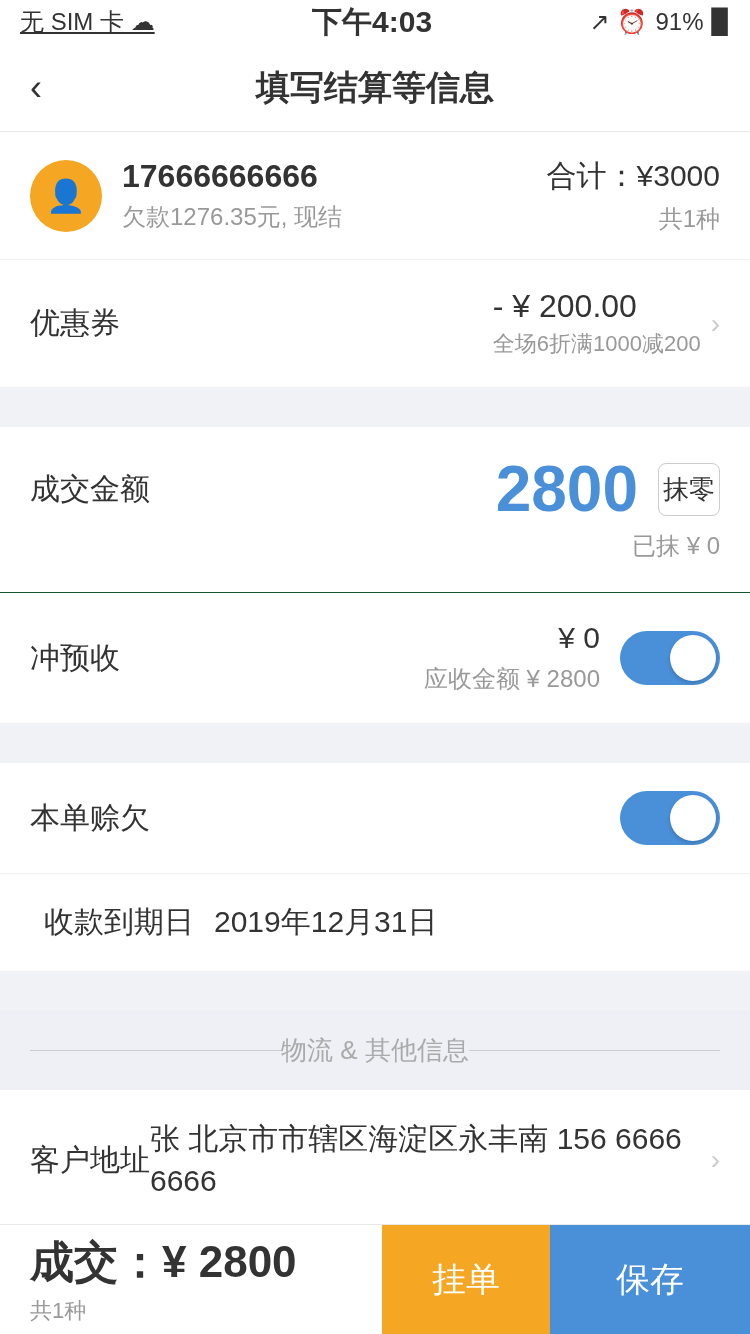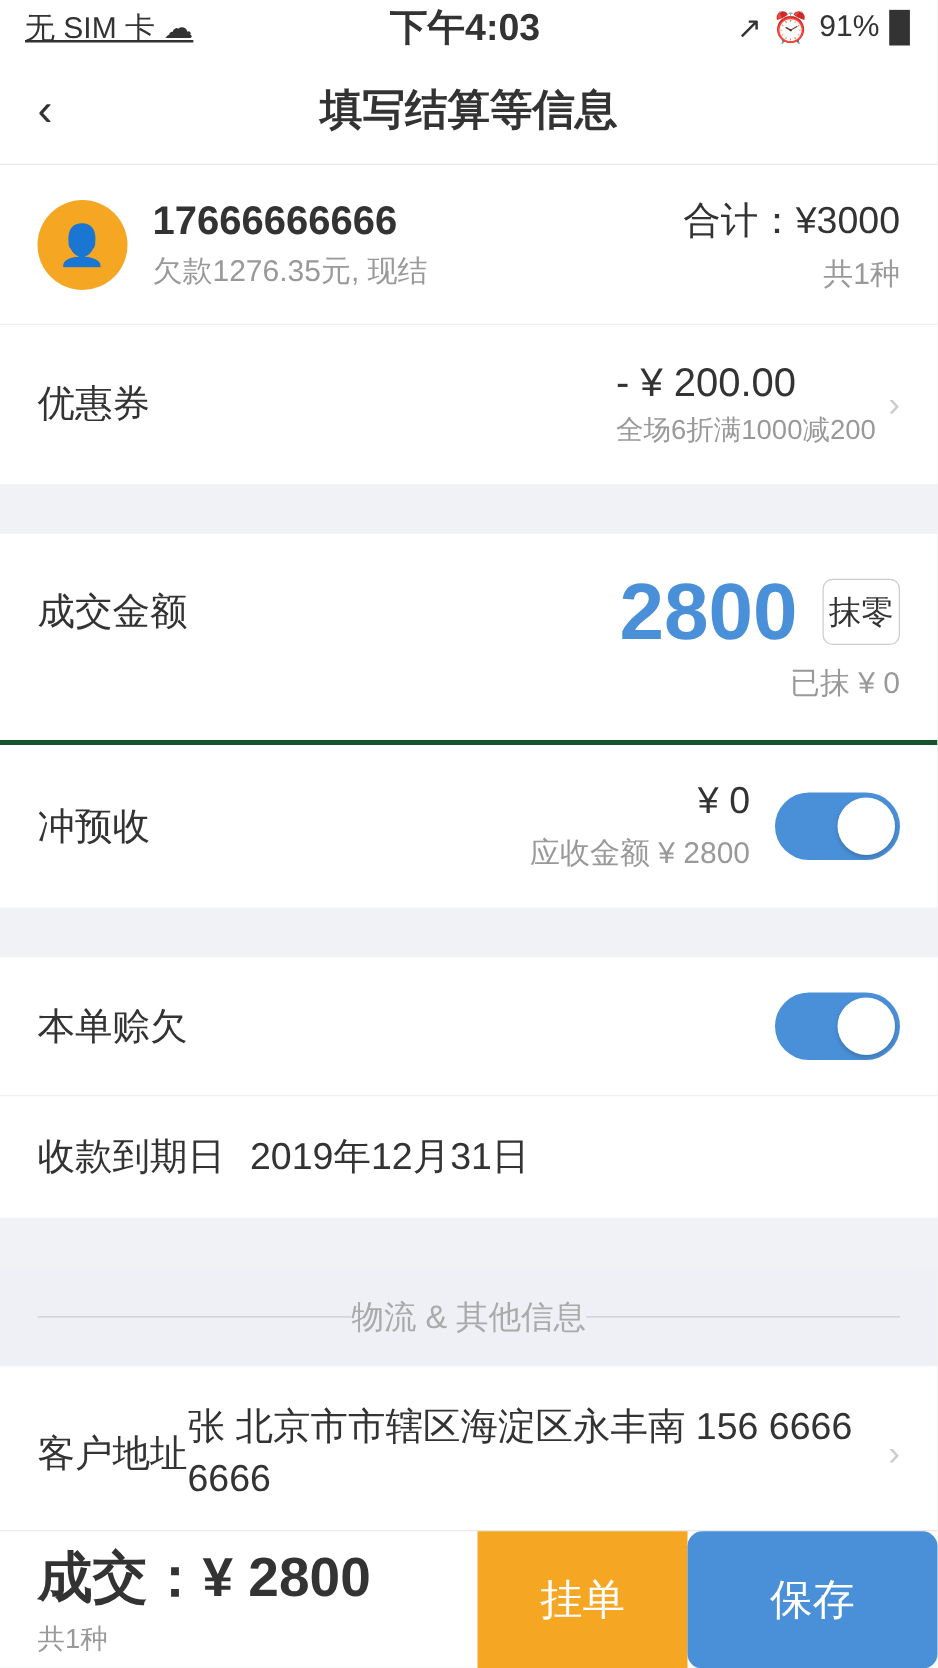--- a/index.html
+++ b/index.html
@@ -175,21 +175,21 @@
       padding: 28px 30px;
       display: flex;
       align-items: center;
       justify-content: space-between;
     }
     .bendan-label { font-size: 30px; color: #333; }
 
     
     .duedate-row {
       background: #fff;
-      padding: 28px 30px;
+      padding: 28px 44px;
       display: flex;
       align-items: center;
       gap: 20px;
       border-top: 1px solid #f0f0f0;
     }
     .duedate-label { font-size: 30px; color: #333; flex-shrink: 0; }
     .duedate-value { font-size: 30px; color: #333; }
 
     
     .logistics-divider {
@@ -255,21 +255,20 @@
       width: 200px;
       height: 110px;
       background: #4a90d9;
       display: flex;
       align-items: center;
       justify-content: center;
       font-size: 34px;
       color: #fff;
       font-weight: 500;
       cursor: pointer;
-      border-radius: 12px;
     }
 
     
     .page-content {
       padding-bottom: 110px;
     }
   </style>
 </head>
 <body>
 
@@ -330,21 +329,21 @@
       <div class="amount-value-container">
         <span class="amount-value">2800</span>
         <button class="round-btn">抹零</button>
       </div>
     </div>
     <div style="text-align:right;">
       <span class="amount-sub">已抹  ¥ 0</span>
     </div>
   </div>
 
-  <div class="chong-row section" style="margin-top:0; border-top: 4px solid #14532d;">
+  <div class="chong-row section" style="margin-top:0; border-top: 1px solid #14532d;">
     <span class="chong-label">冲预收</span>
     <div class="chong-toggle-row">
       <div class="chong-right">
         <span class="chong-amount">¥ 0</span>
         <span class="chong-desc">应收金额 ¥ 2800</span>
       </div>
       <div class="toggle">
         <div class="toggle-knob"></div>
       </div>
     </div>

